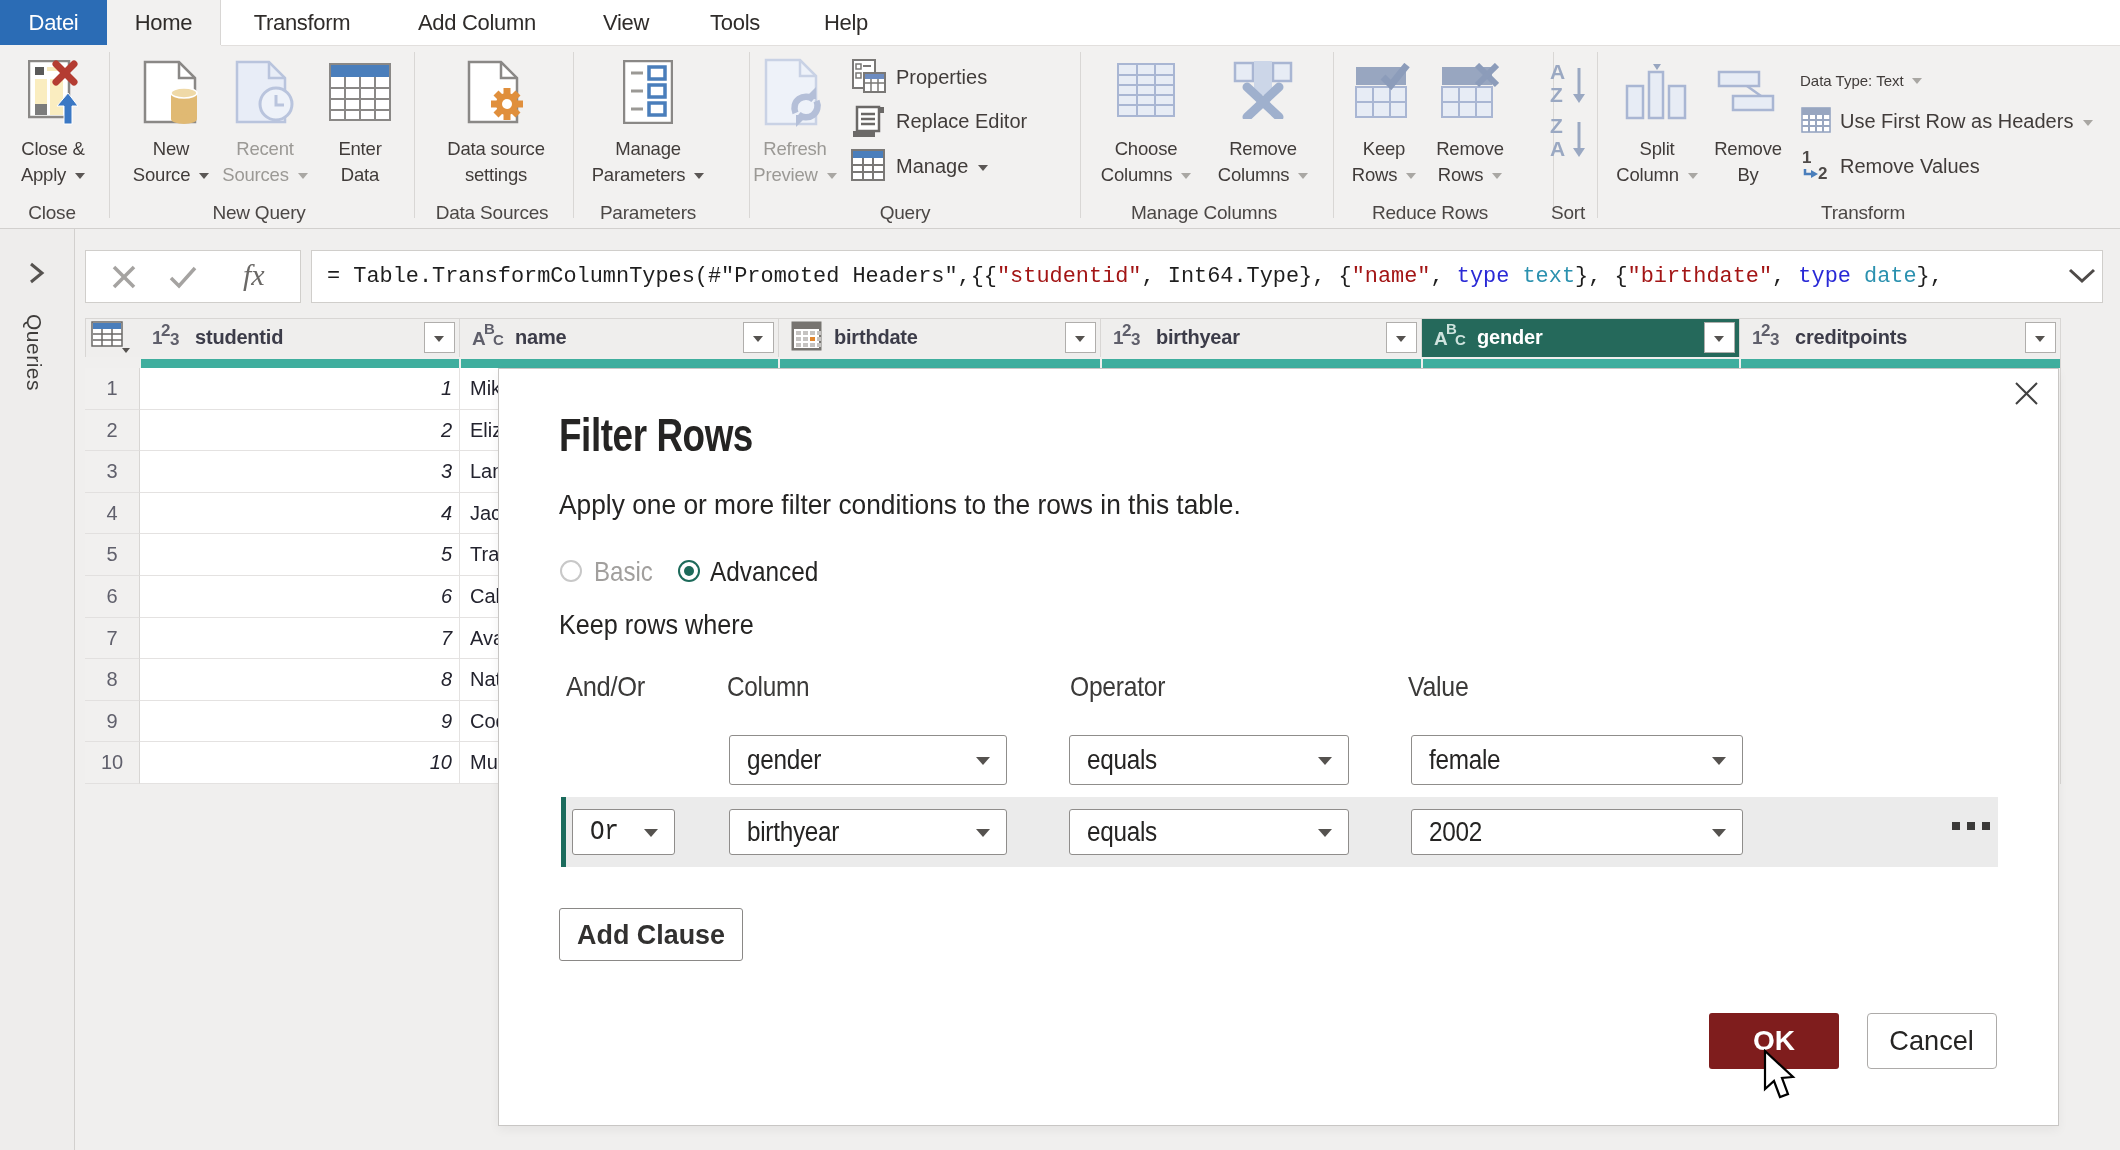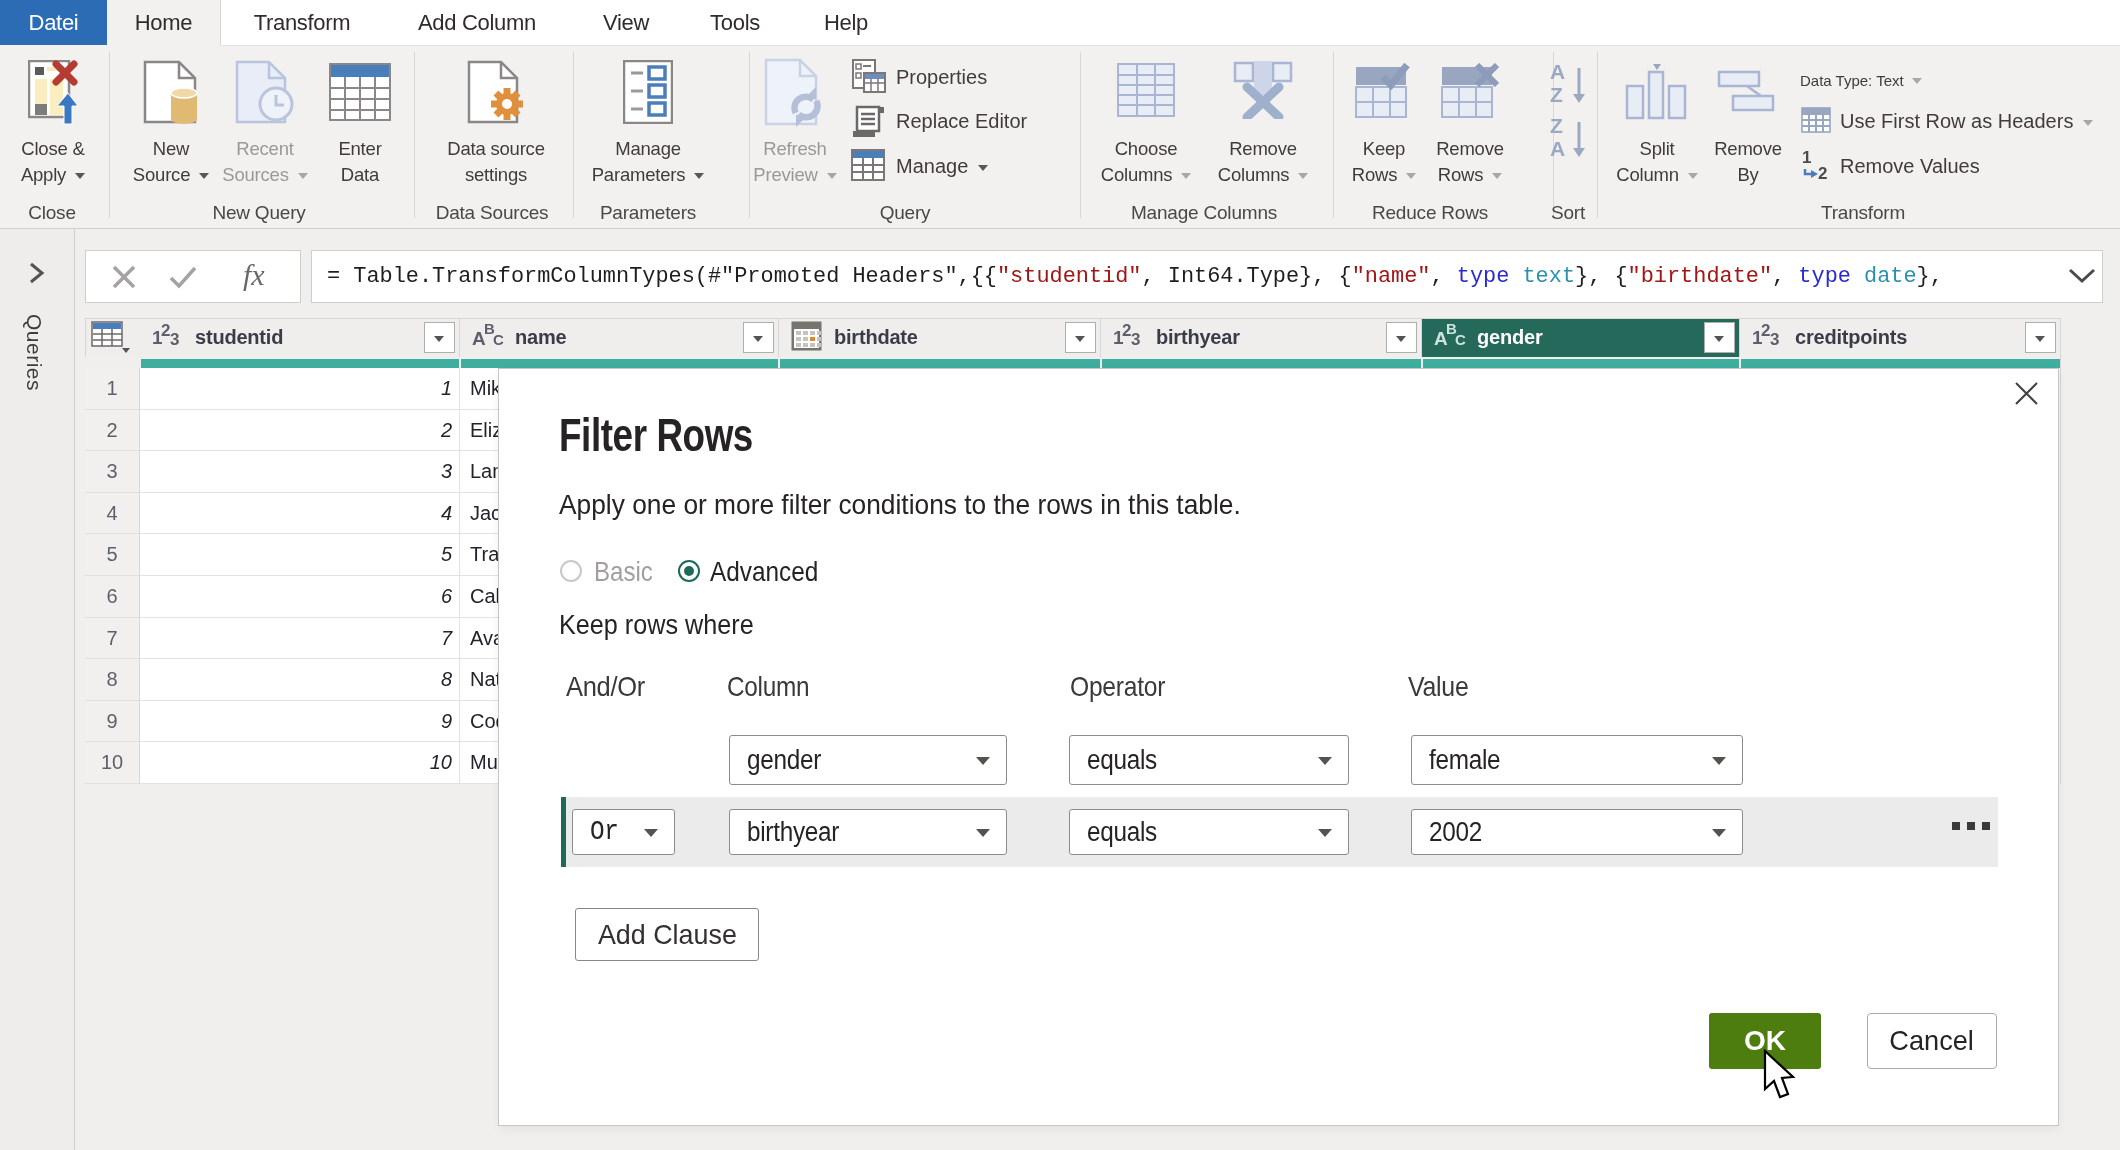--- a/index.html
+++ b/index.html
@@ -467,17 +467,17 @@
     <b style="line-height:44px;">equals</b>
     <u style="top:19px;"></u>
   </div>
 <div class="dd" style="left:1411px;top:809px;width:332px;height:46px;">
     <b style="line-height:44px;">2002</b>
     <u style="top:19px;"></u>
   </div>
 <div class="abs" style="left:1952px;top:822px;width:8px;height:8px;background:#3b3a39;"></div>
 <div class="abs" style="left:1967px;top:822px;width:8px;height:8px;background:#3b3a39;"></div>
 <div class="abs" style="left:1982px;top:822px;width:8px;height:8px;background:#3b3a39;"></div>
-<div class="abs" style="left:559px;top:908px;width:184px;height:53px;border:1px solid #8a8886;border-radius:3px;box-sizing:border-box;text-align:center;line-height:51px;font-size:28px;font-weight:normal;color:#323130;transform-origin:center;margin-left:16px;"><span style="display:inline-block;transform:scaleX(0.96);">Add Clause</span></div>
-<div class="abs" style="left:1709px;top:1013px;width:112px;height:56px;background:#4d7c0f;border-radius:3px;text-align:center;line-height:56px;font-size:28px;font-weight:bold;color:#fff;">OK</div>
+<div class="abs" style="left:559px;top:908px;width:184px;height:53px;border:1px solid #8a8886;border-radius:3px;box-sizing:border-box;text-align:center;line-height:51px;font-size:28px;font-weight:bold;color:#323130;transform-origin:center;"><span style="display:inline-block;transform:scaleX(0.96);">Add Clause</span></div>
+<div class="abs" style="left:1709px;top:1013px;width:130px;height:56px;background:#7f1d1d;border-radius:3px;text-align:center;line-height:56px;font-size:28px;font-weight:bold;color:#fff;">OK</div>
 <div class="abs" style="left:1867px;top:1013px;width:130px;height:56px;background:#fff;border:1px solid #adaba9;border-radius:4px;box-sizing:border-box;text-align:center;line-height:54px;font-size:28px;color:#252423;"><span style="display:inline-block;transform:scaleX(0.97);">Cancel</span></div>
 <svg class="abs" style="left:1762px;top:1049px;" width="40" height="56">
     <path d="M3 2 L3 40 L12 32 L18 48 L26 45 L20 29 L31 28 Z" fill="#fff" stroke="#000" stroke-width="2.2" stroke-linejoin="miter"></path>
   </svg>
 </body></html>

